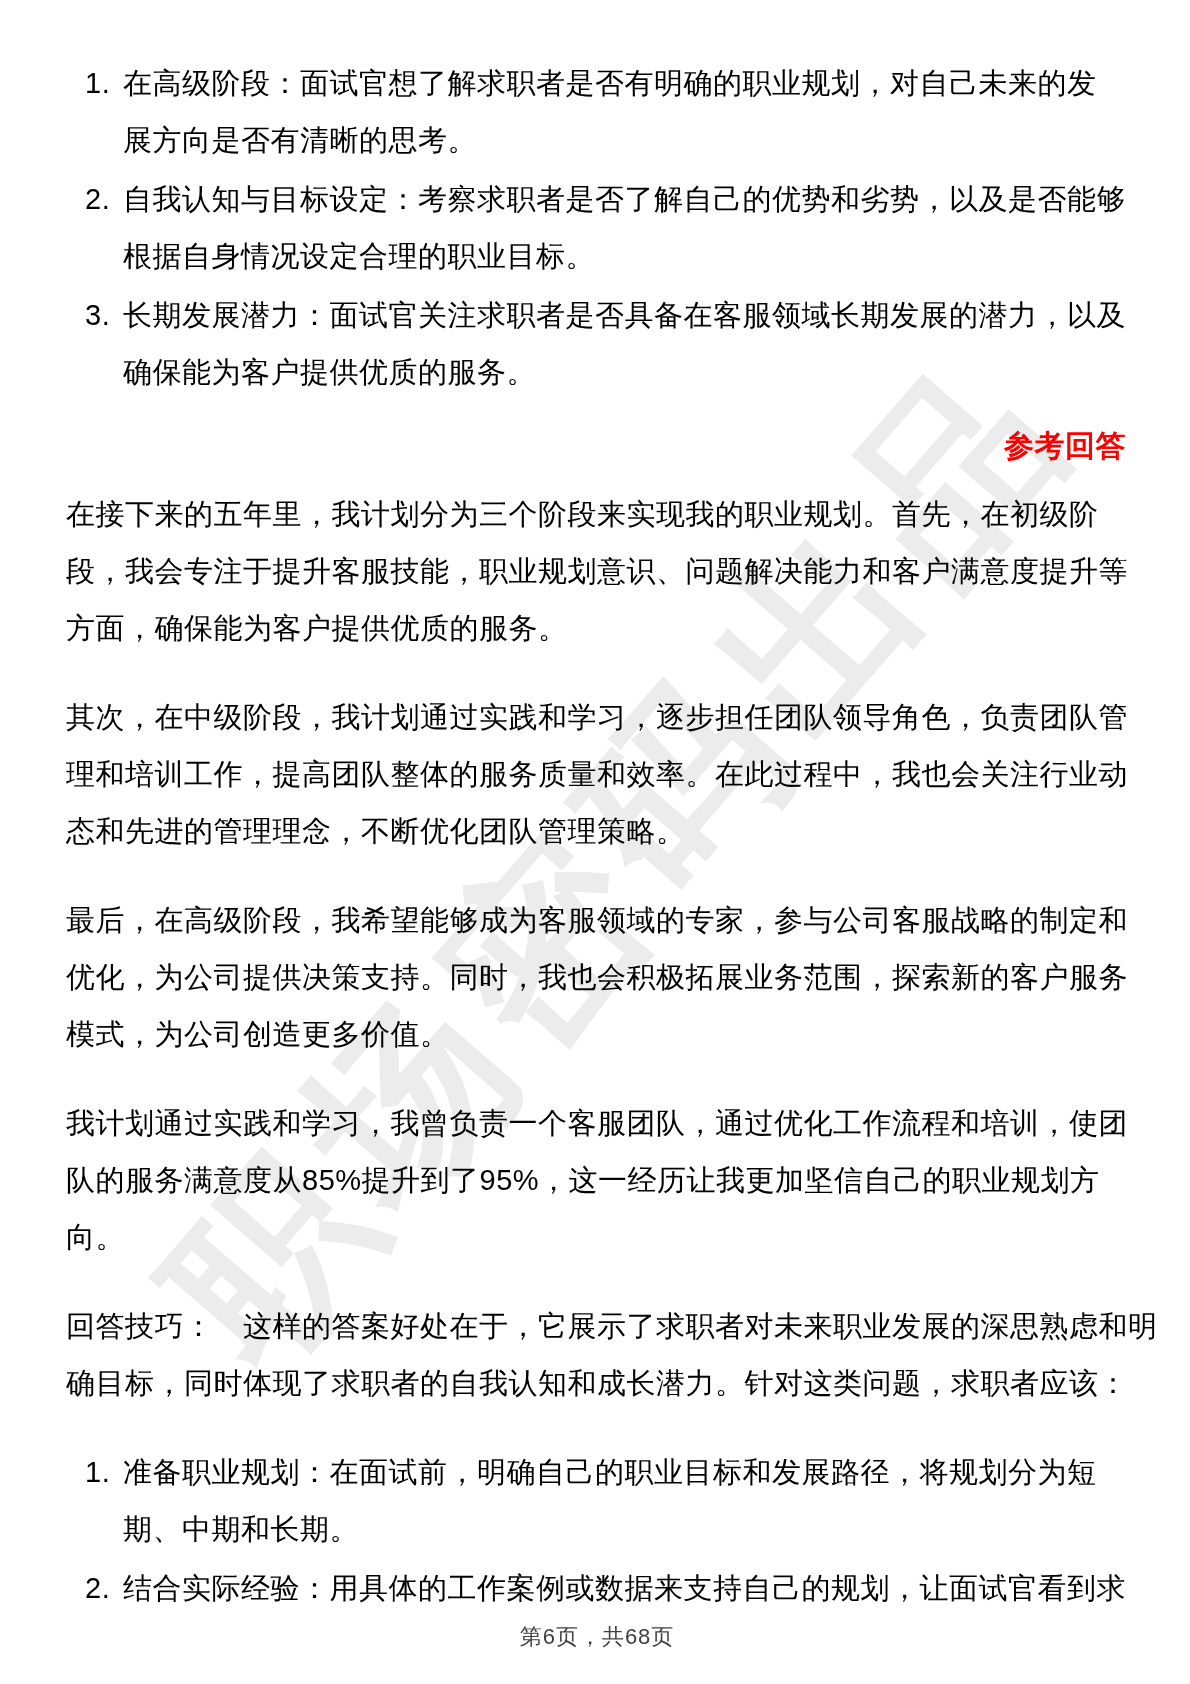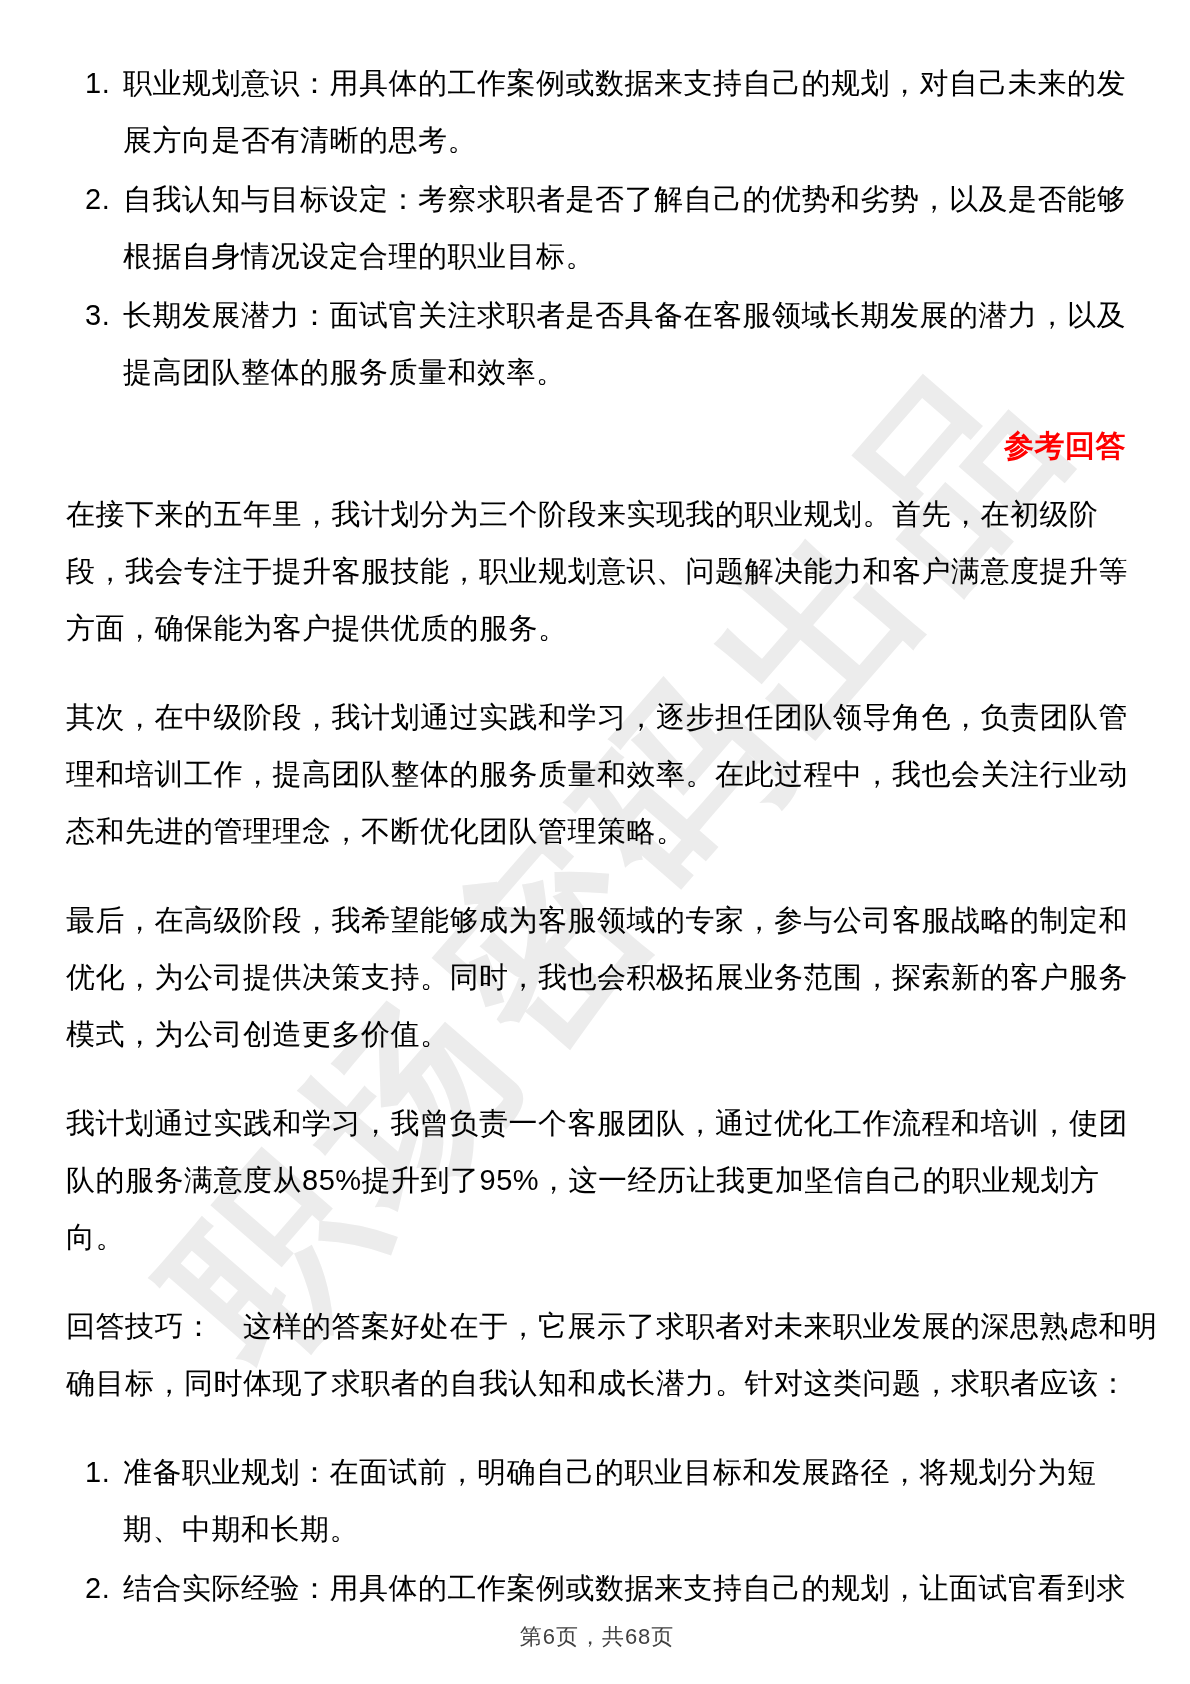--- a/index.html
+++ b/index.html
@@ -94,36 +94,36 @@
 <div class="page">
 
   <div class="watermark">职场密码出品</div>
 
   <div class="content">
 
     <div class="top-list">
       <div class="list-item">
         <span class="list-num">1.</span>
         <div class="item-lines">
-          <div class="line">职业规划意识：用具体的工作案例或数据来支持自己的规划，对自己未来的发</div>
+          <div class="line">在高级阶段：面试官想了解求职者是否有明确的职业规划，对自己未来的发</div>
           <div class="line">展方向是否有清晰的思考。</div>
         </div>
       </div>
       <div class="list-item">
         <span class="list-num">2.</span>
         <div class="item-lines">
           <div class="line">自我认知与目标设定：考察求职者是否了解自己的优势和劣势，以及是否能够</div>
           <div class="line">根据自身情况设定合理的职业目标。</div>
         </div>
       </div>
       <div class="list-item">
         <span class="list-num">3.</span>
         <div class="item-lines">
           <div class="line">长期发展潜力：面试官关注求职者是否具备在客服领域长期发展的潜力，以及</div>
-          <div class="line">提高团队整体的服务质量和效率。</div>
+          <div class="line">确保能为客户提供优质的服务。</div>
         </div>
       </div>
     </div>
 
     <h2 class="section-heading" style="color:#ff0000;">参考回答</h2>
 
     <div class="paragraph">
       <div class="line">在接下来的五年里，我计划分为三个阶段来实现我的职业规划。首先，在初级阶</div>
       <div class="line">段，我会专注于提升客服技能，职业规划意识、问题解决能力和客户满意度提升等</div>
       <div class="line">方面，确保能为客户提供优质的服务。</div>

